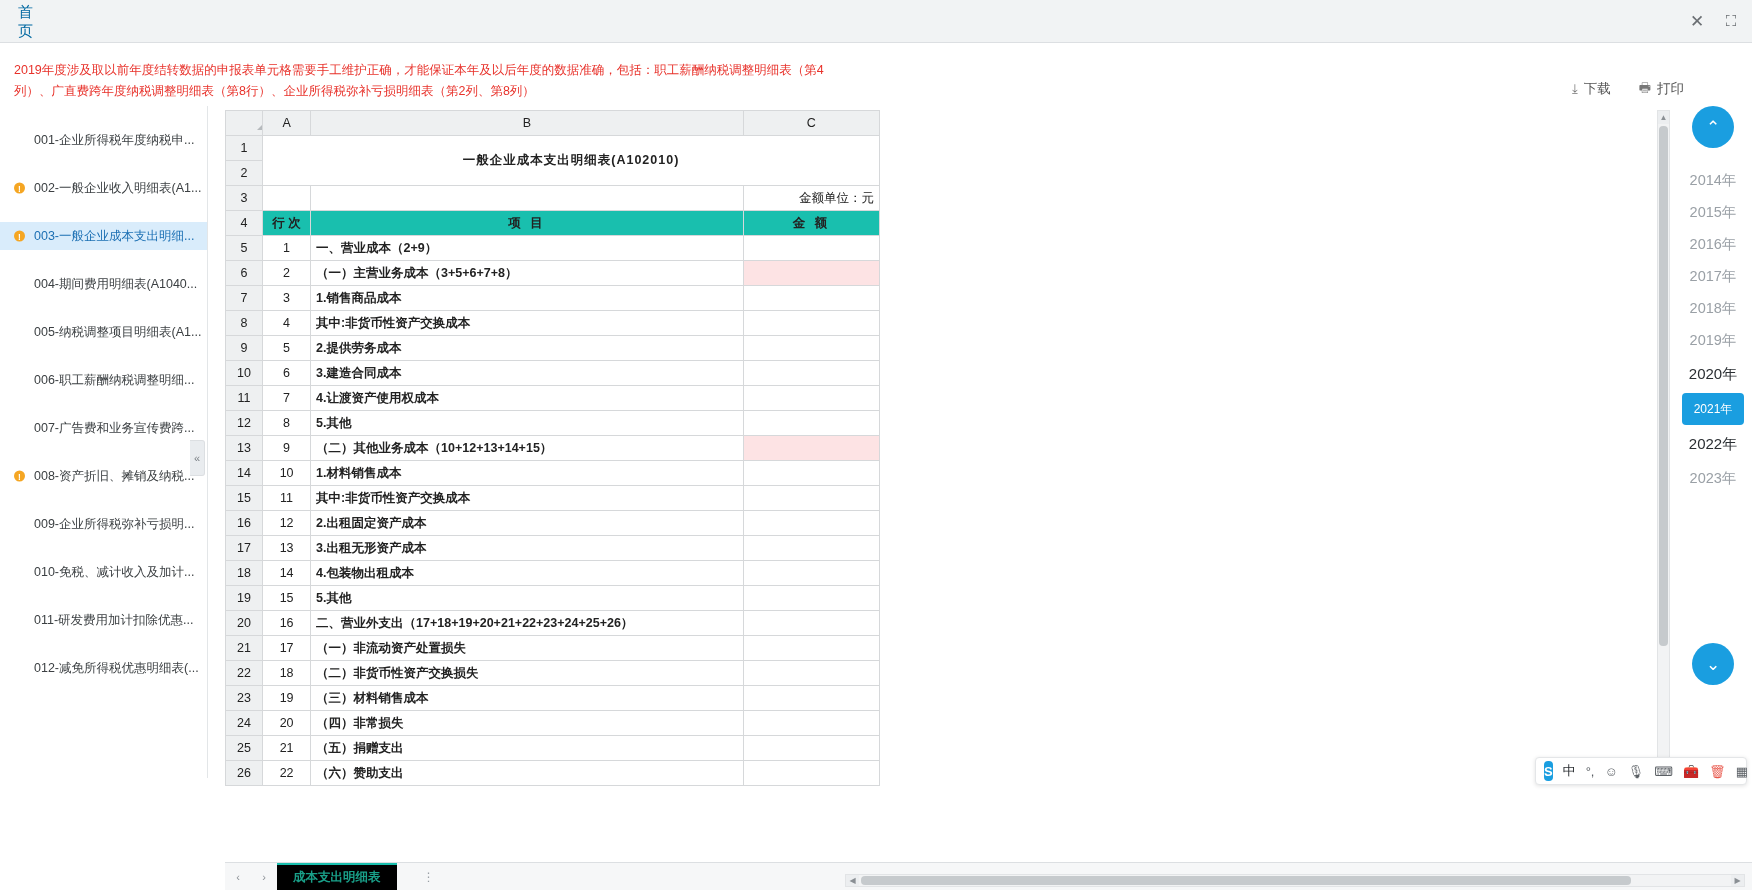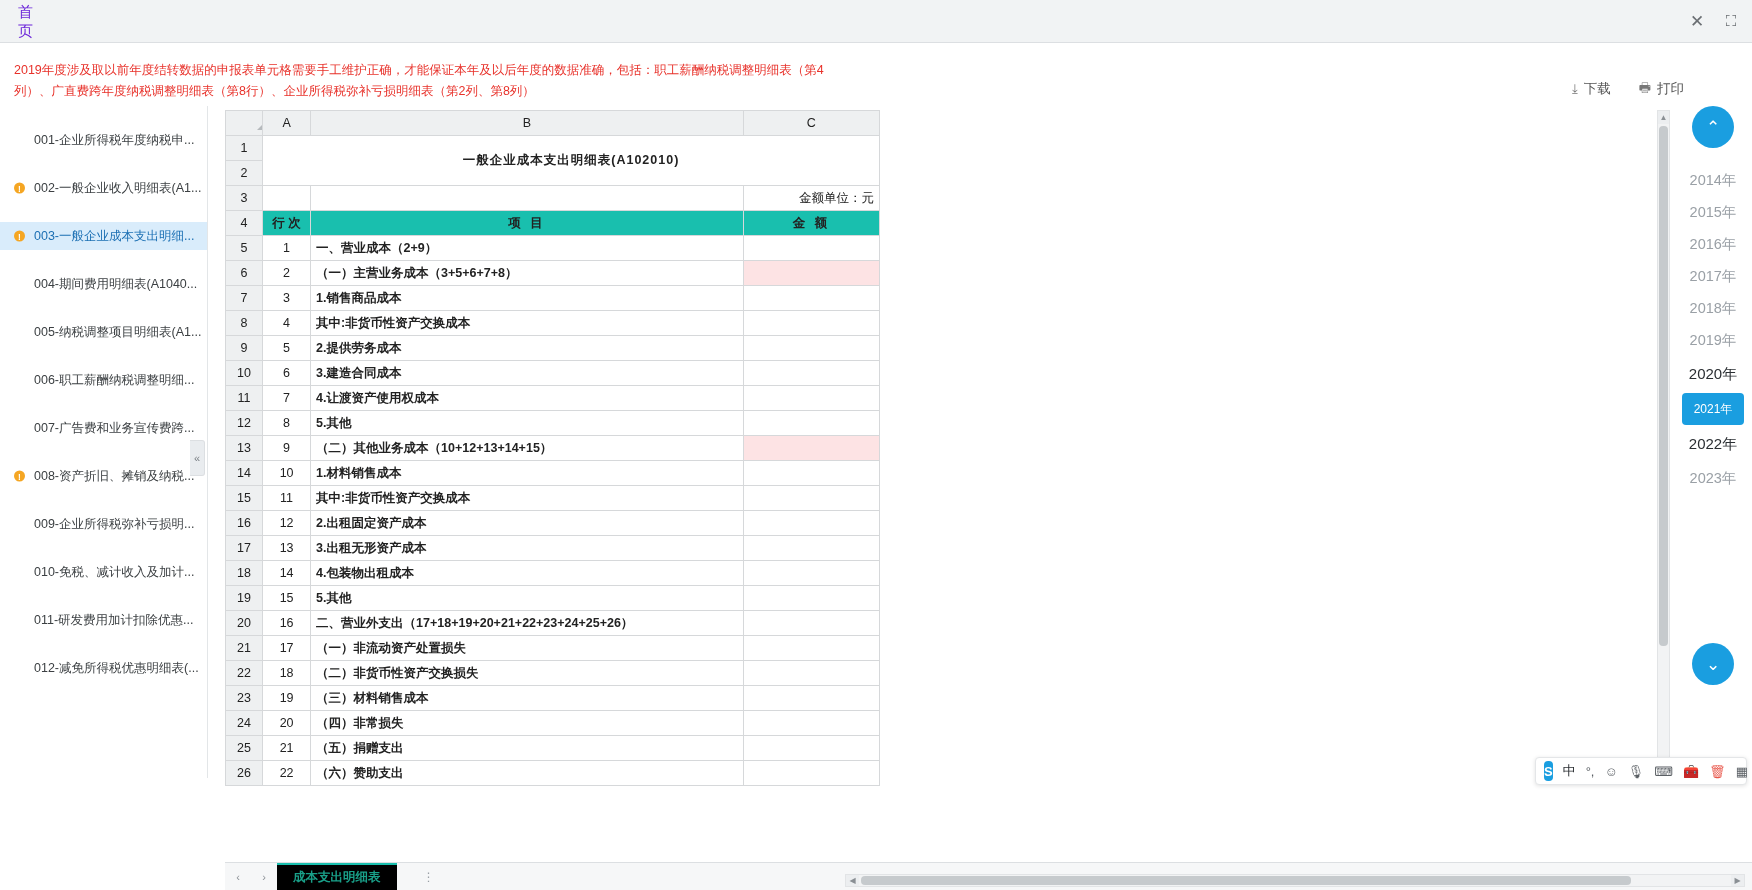--- a/index.html
+++ b/index.html
@@ -29,21 +29,21 @@
   .tab {
     position: absolute;
     top: 0; height: 43px;
     display: flex; align-items: center;
     font-size: 15px;
     color: #444;
     padding: 0 18px;
     cursor: pointer;
     user-select: none;
   }
-  .tab-home { left: 0; width: 60px; justify-content: flex-end; color: #6d28d9; }
+  .tab-home { left: 0; width: 60px; justify-content: flex-end; color: #0369a1; }
   .tab-active {
     left: 60px;
     background: #1abc9c;
     color: #ffffff;
     padding-right: 34px;
     padding-left: 20px;
   }
   .tab-active .tab-close {
     position: absolute; right: 12px; top: 50%;
     transform: translateY(-50%);

